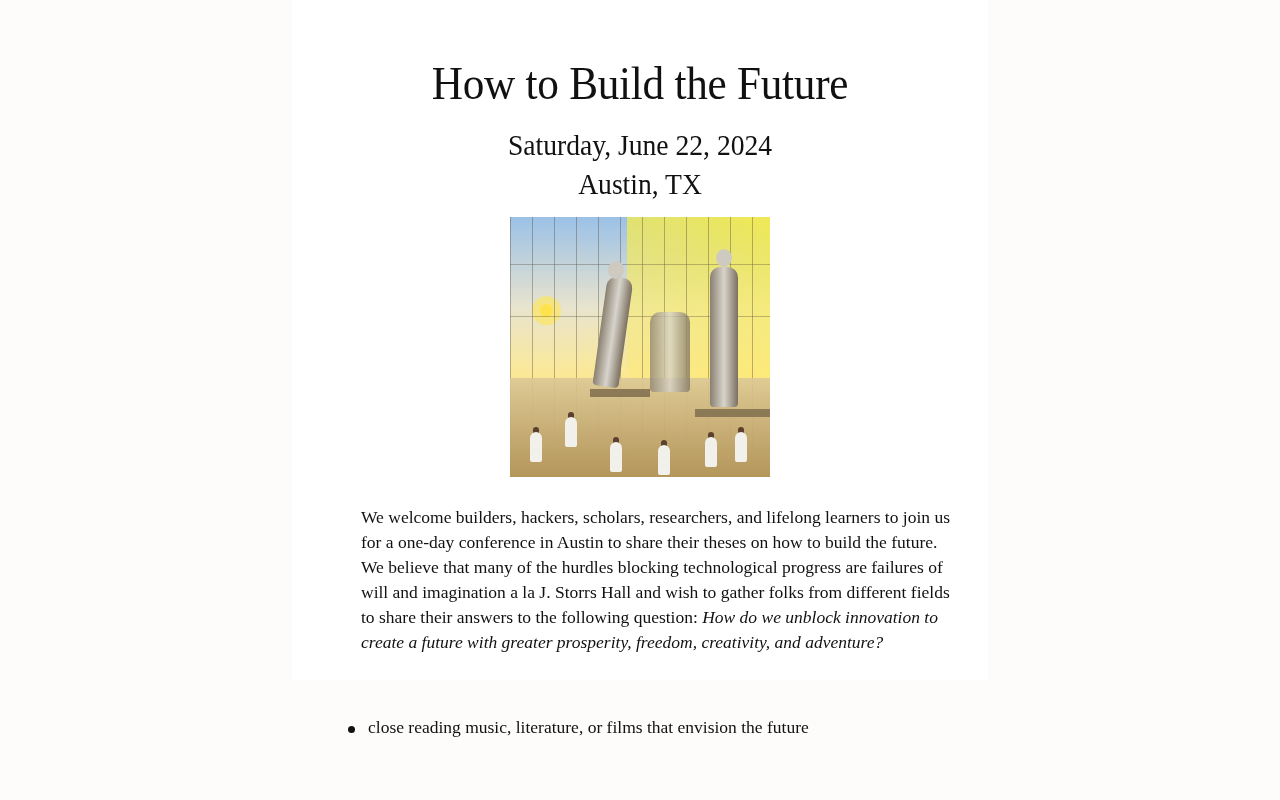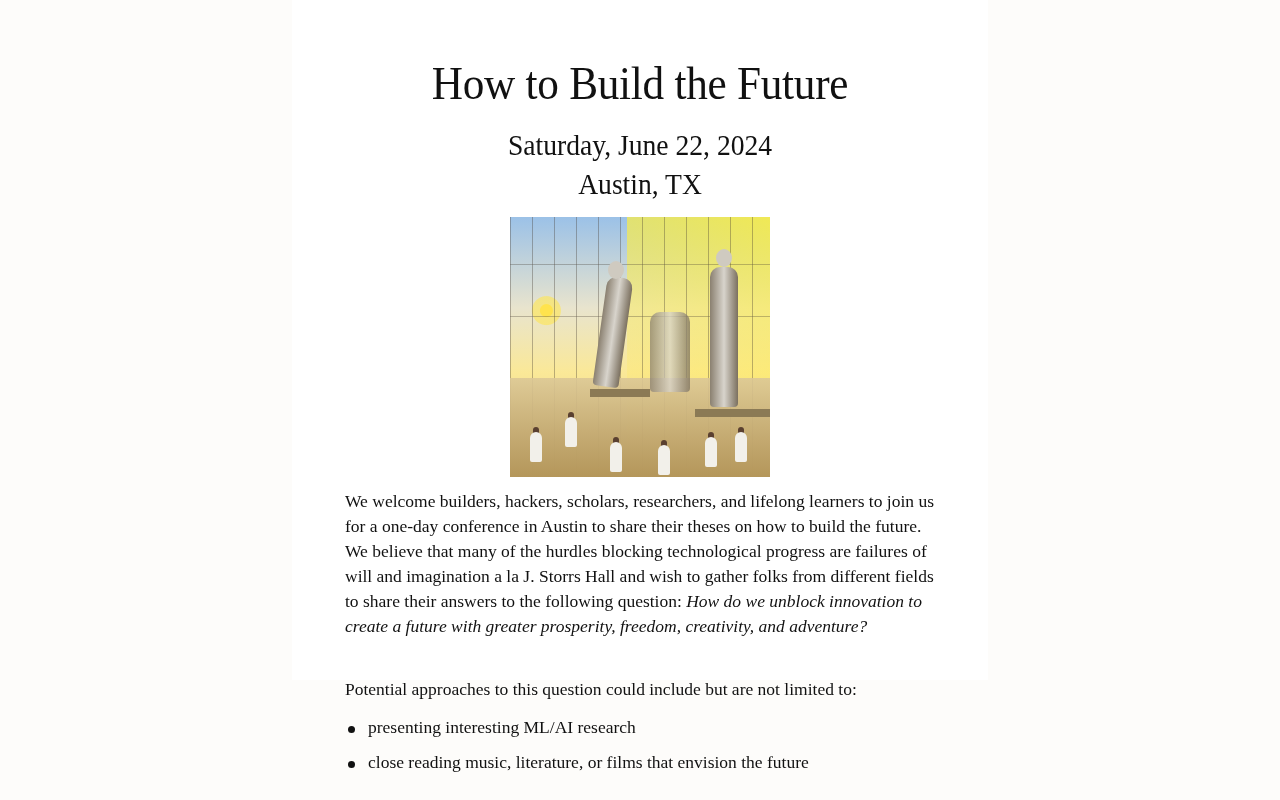--- a/index.html
+++ b/index.html
@@ -102,21 +102,21 @@
       position: absolute; width: 12px; height: 30px; border-radius: 6px 6px 2px 2px;
       background: #f2f0ea; box-shadow: 0 -8px 0 -3px #5a4030;
     }
     .hero .bench {
       position: absolute; background: #8b7a55; height: 8px;
     }
     .body-text {
       font-family: "Liberation Serif", "DejaVu Serif", serif;
       font-size: 17.5px;
       line-height: 25px;
-      margin: 0;
+      margin: 16px;
     }
     .intro {
       position: absolute;
       left: 53px;
       width: 590px;
       top: 489px;
     }
     .intro em { font-style: italic; }
     .approaches {
       position: absolute;
@@ -171,25 +171,20 @@
     <div class="person" style="left:20px;top:215px;"></div>
     <div class="person" style="left:55px;top:200px;"></div>
     <div class="person" style="left:100px;top:225px;"></div>
     <div class="person" style="left:148px;top:228px;"></div>
     <div class="person" style="left:195px;top:220px;"></div>
     <div class="person" style="left:225px;top:215px;"></div>
   </div>
 
   <p class="body-text intro"><span>We welcome builders, hackers, scholars, researchers, and lifelong learners to join us for a one-day conference in Austin to share their theses on how to build the future. We believe that many of the hurdles blocking technological progress are failures of will and imagination a la J. Storrs Hall and wish to gather folks from different fields to share their answers to the following question: </span><em>How do we unblock innovation to create a future with greater prosperity, freedom, creativity, and adventure?</em></p>
 
-  <p class="body-text approaches">Potential approaches to this question could include but are not limited to:</p>
 
   <ul class="body-text list">
-    <li>
-      <span class="bullet"></span>
-      <span>presenting interesting ML/AI research</span>
-    </li>
     <li>
       <span class="bullet"></span>
       <span>close reading music, literature, or films that envision the future</span>
     </li>
   </ul>
 </div>
 
 </body></html>

